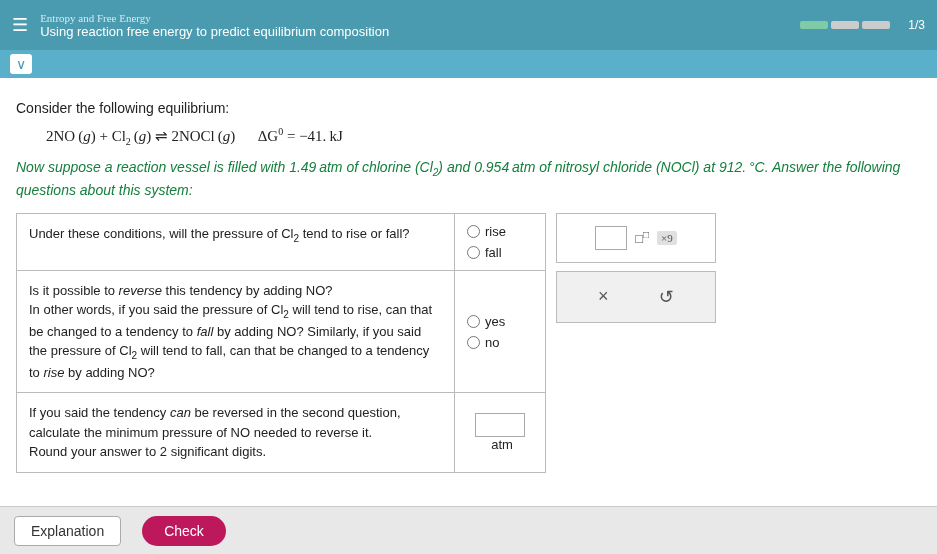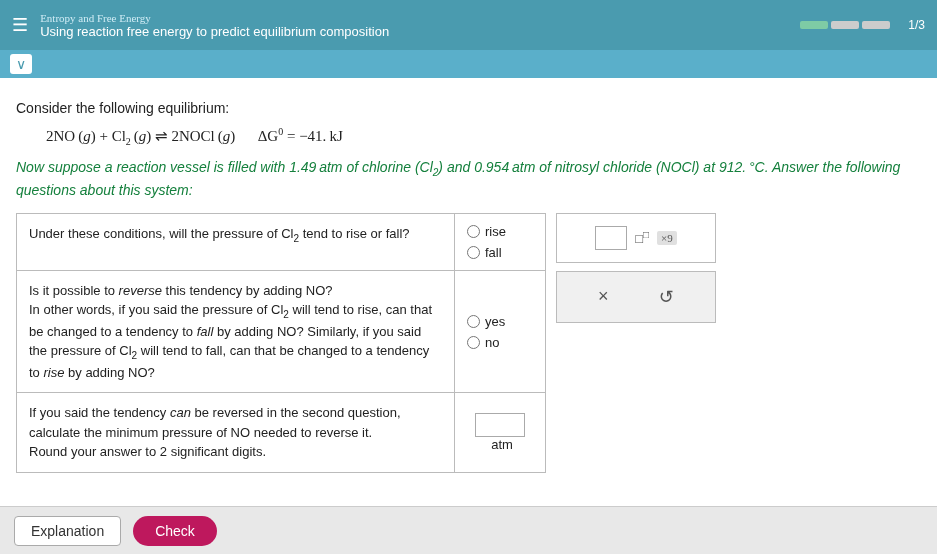--- a/index.html
+++ b/index.html
@@ -216,21 +216,21 @@
       padding: 4px 8px;
     }
 
     
     .footer {
       background: #e8e8e8;
       border-top: 1px solid #ccc;
       padding: 8px 14px;
       display: flex;
       align-items: center;
-      gap: 12px;
+      gap: 21px;
       min-height: 48px;
     }
 
     .explanation-btn {
       background: white;
       border: 1px solid #aaa;
       border-radius: 4px;
       padding: 6px 16px;
       font-size: 14px;
       font-family: Arial, sans-serif;

